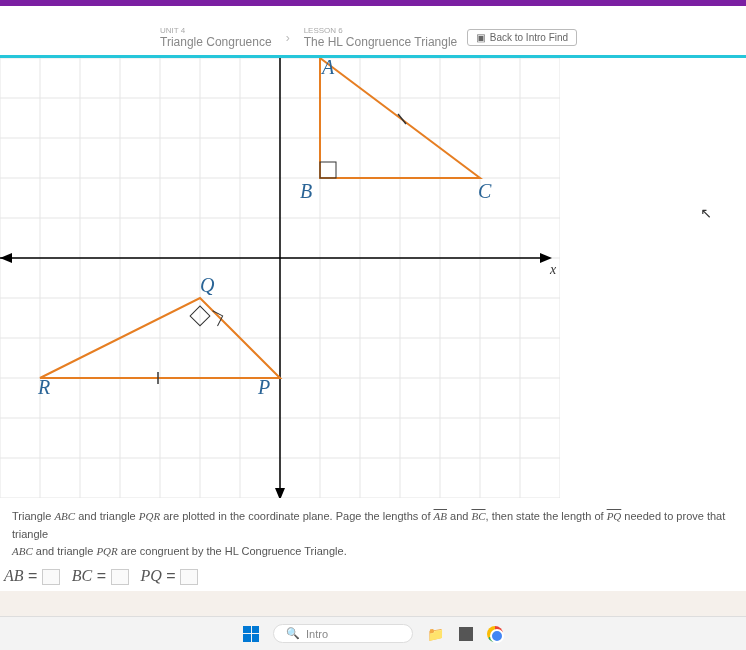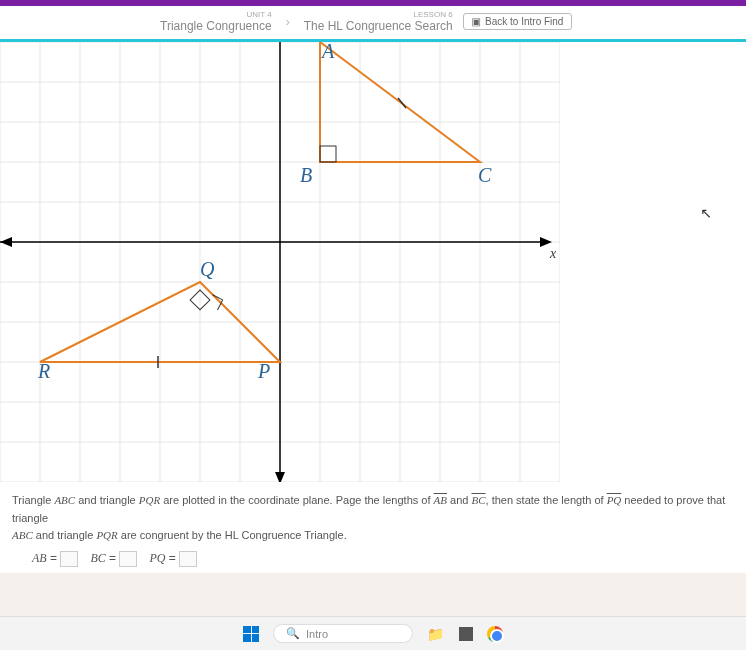--- a/index.html
+++ b/index.html
@@ -8,26 +8,25 @@
     background: #f5f0eb;
     width: 746px;
     height: 650px;
     overflow: hidden;
     position: relative;
   }
   .top-purple { height: 6px; background: #7b1fa2; }
   .header {
     display: flex;
     align-items: center;
-    padding: 4px 10px 6px 10px;
+    padding: 20px 10px 6px 10px;
     background: #fff;
     font-size: 10px;
     color: #888;
     gap: 10px;
-    text-align: right;
   }
   .header .unit, .header .lesson { display: flex; flex-direction: column; }
   .header .label1 { font-size: 8px; color: #aaa; }
   .header .label2 { font-size: 12px; color: #888; }
   .back-btn {
     border: 1px solid #bbb;
     border-radius: 3px;
     padding: 2px 8px;
     font-size: 10px;
     color: #666;
@@ -50,26 +49,25 @@
     padding: 10px 12px 0 12px;
     font-size: 11px;
     color: #555;
     line-height: 1.6;
   }
   .question .math { font-family: "Times New Roman", serif; font-style: italic; text-align: right; }
   .question .overline { text-decoration: overline; font-style: italic; font-family: "Times New Roman", serif; }
   .points { font-size: 11px; color: #777; font-style: italic; padding: 8px 12px; }
   .answers {
     padding: 6px 4px;
-    font-size: 12px;
+    font-size: 16px;
     color: #555;
     display: flex;
     gap: 12px;
     align-items: center;
-    margin-left: 28px;
   }
   .answers .math { font-family: "Times New Roman", serif; font-style: italic; }
   .ans-box {
     width: 18px; height: 16px;
     border: 1px solid #ccc;
     background: #fafafa;
     display: inline-block;
     vertical-align: middle;
   }
   .taskbar {
@@ -120,21 +118,21 @@
 
 <div class="header">
   <div style="width:140px"></div>
   <div class="unit">
     <span class="label1">UNIT 4</span>
     <span class="label2">Triangle Congruence</span>
   </div>
   <span class="chev">›</span>
   <div class="lesson">
     <span class="label1">LESSON 6</span>
-    <span class="label2">The HL Congruence Search</span>
+    <span class="label2">The HL Congruence Triangle</span>
   </div>
   <div class="back-btn">
     <span>▣</span>
     <span>Back to Intro Find</span>
   </div>
 </div>
 
 <div class="teal-bar"></div>
 
 <div class="content">

